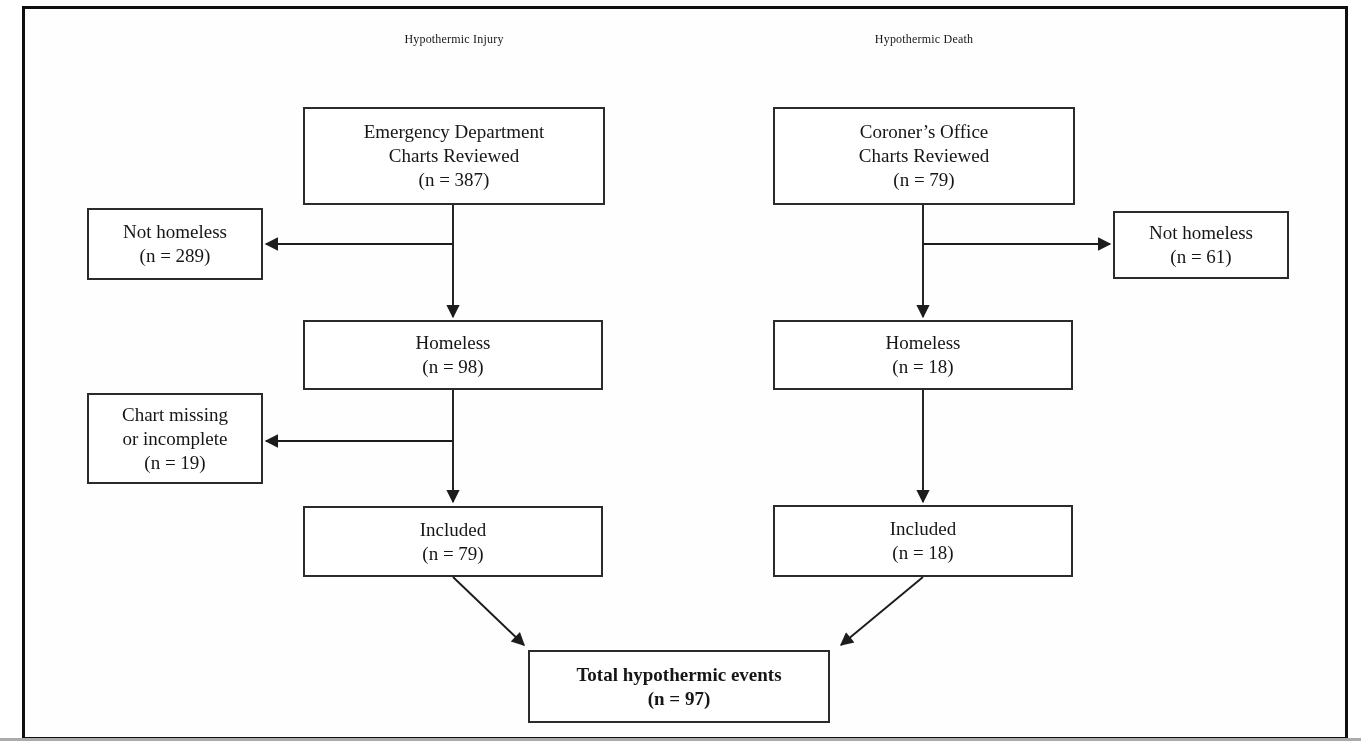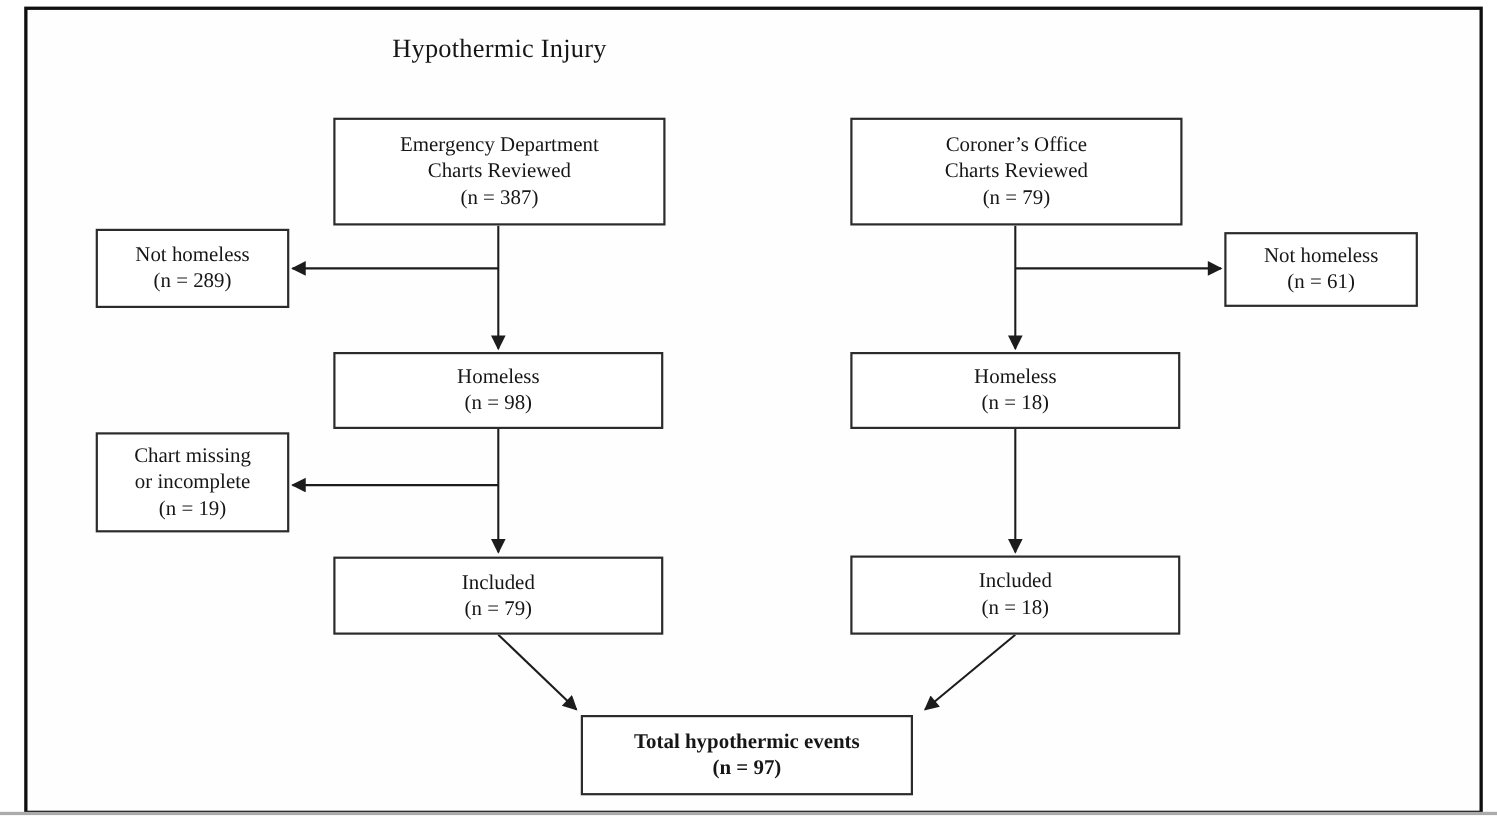--- a/index.html
+++ b/index.html
@@ -12,41 +12,42 @@
   .frame {
     position:absolute; left:22px; top:6px; width:1326px; height:734px;
     border:3px solid #0f0f0f; background:#fefefe;
   }
   .bottom-gray {
     position:absolute; left:0; top:738px; width:1361px; height:3px;
     background:#ababab;
   }
   .col-header {
     position:absolute; width:302px; text-align:center;
-    font-size:24px; letter-spacing:0.2px; color:#161616;
+    font-size:12px; letter-spacing:0.2px; color:#161616;
   }
   .hdr-left  { left:303px; top:32px; }
   .hdr-right { left:773px; top:32px; }
   .node {
     position:absolute; border:2px solid #2b2b2b; background:#ffffff;
     display:flex; flex-direction:column; align-items:center; justify-content:center;
     text-align:center; font-size:19px; line-height:24px; color:#161616;
   }
   .node div { white-space:nowrap; }
   svg.arrows { position:absolute; left:0; top:0; pointer-events:none; }
 </style>
 </head>
 <body>
 
 <div class="stage">
 
   <div class="frame"></div>
   <div class="bottom-gray"></div>
 
   <div class="col-header hdr-left">Hypothermic Injury</div>
+  <div class="col-header hdr-right">Hypothermic Death</div>
 
   <svg class="arrows" width="1361" height="744" viewBox="0 0 1361 744">
     <defs>
       <marker id="ah" viewBox="0 0 10 10" refX="9" refY="5" markerWidth="9" markerHeight="7" orient="auto-start-reverse">
         <path d="M0,0 L10,5 L0,10 z" fill="#1c1c1c"></path>
       </marker>
     </defs>
 
     <line x1="453" y1="205" x2="453" y2="317" stroke="#1c1c1c" stroke-width="1.9" marker-end="url(#ah)"></line>
     <line x1="453" y1="244" x2="266" y2="244" stroke="#1c1c1c" stroke-width="1.9" marker-end="url(#ah)"></line>

